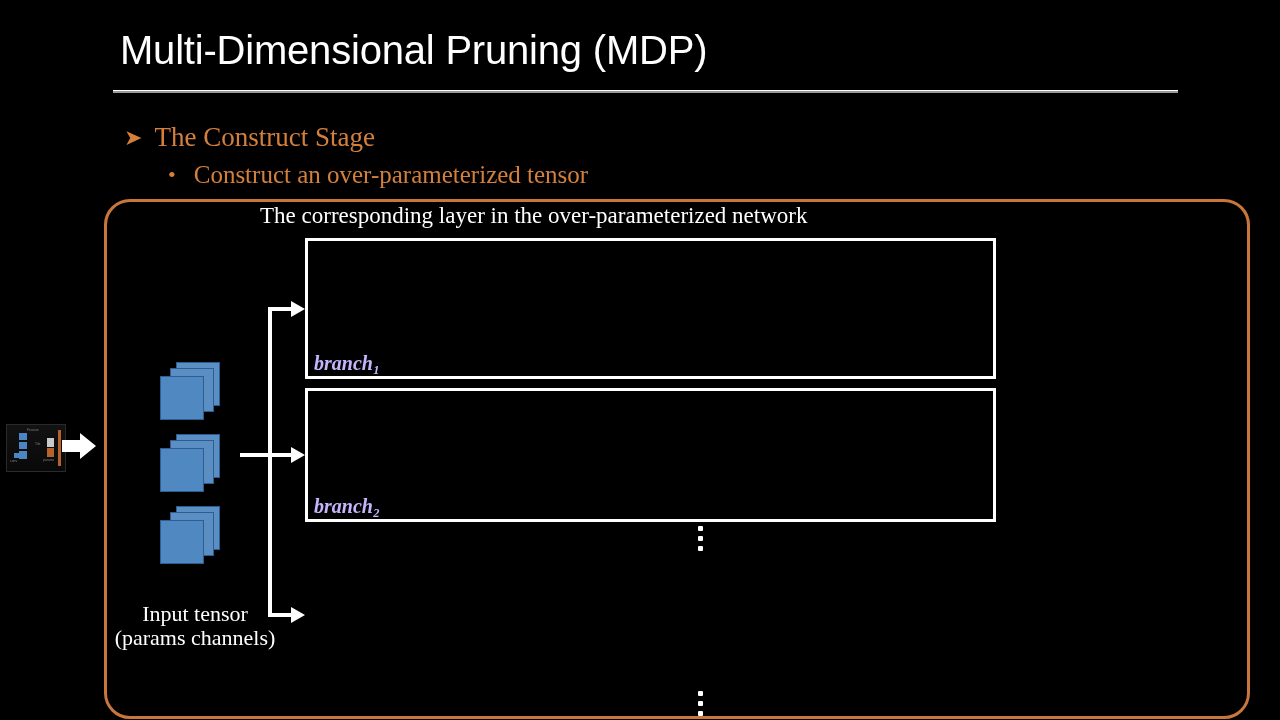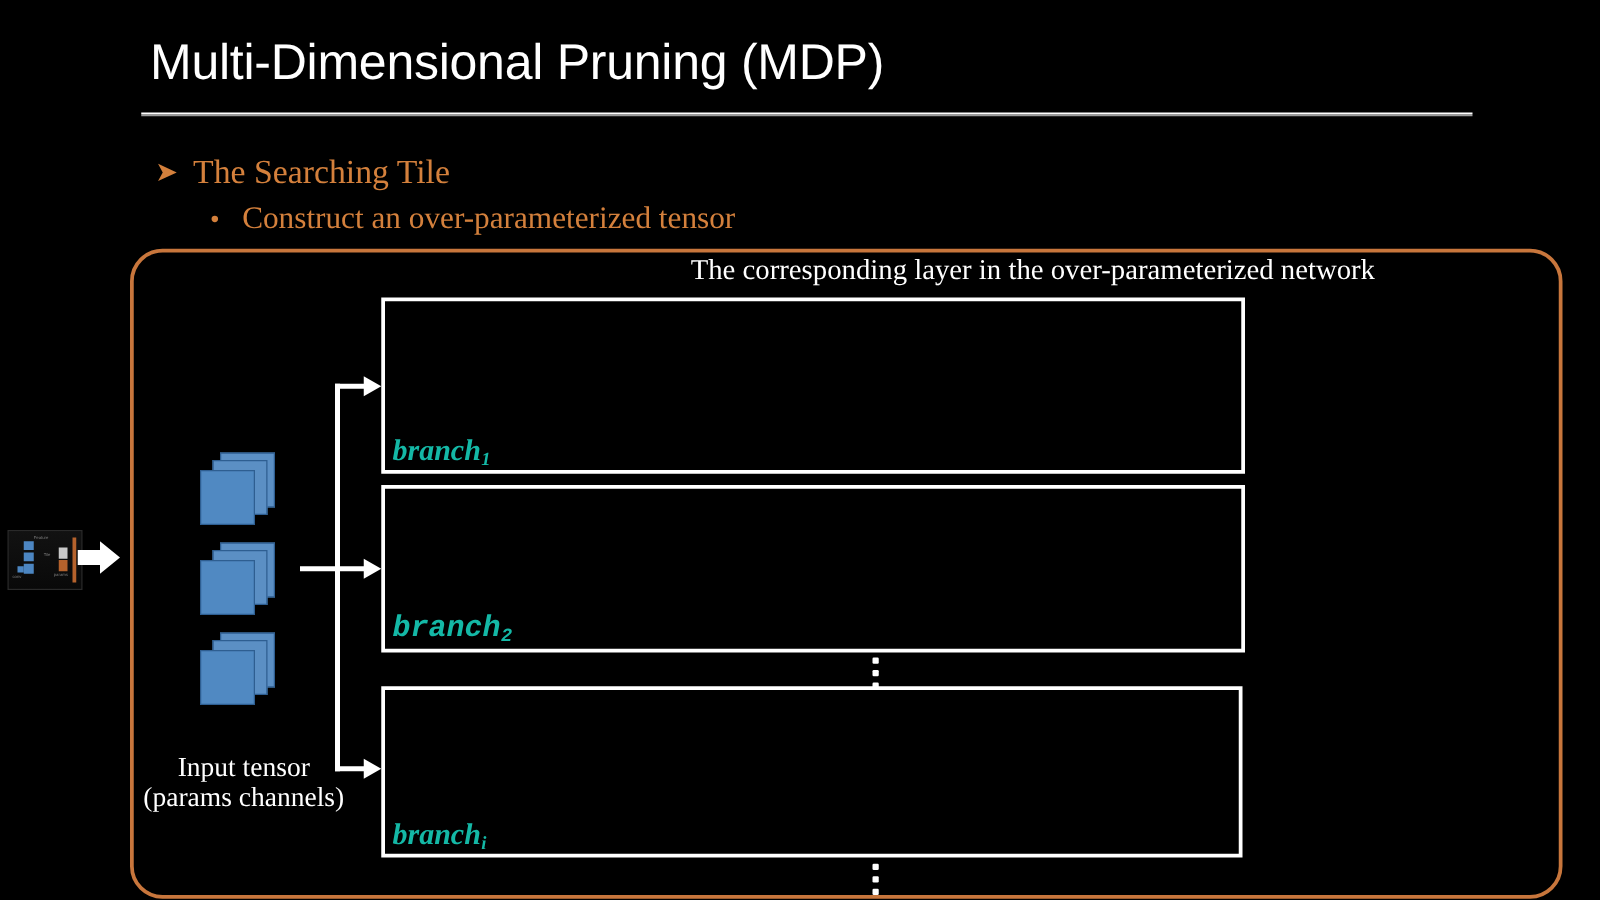--- a/index.html
+++ b/index.html
@@ -87,56 +87,56 @@
     border: 3px solid #C8763C;
     border-radius: 26px;
     box-sizing: border-box;
   }
 
   #figure-caption {
     position: absolute;
     left: 260px;
     top: 203px;
     width: 840px;
-    text-align: right;
+    text-align: left;
     color: #ffffff;
     font-size: 23px;
     white-space: nowrap;
   }
 
   
   .branch-box {
     position: absolute;
     border: 3px solid #ffffff;
     box-sizing: border-box;
     background: #000000;
   }
   .branch-label {
     position: absolute;
     left: 6px;
     bottom: 2px;
-    color: #14b8a6;
-    font-size: 24px;
+    color: #c4b5fd;
+    font-size: 20px;
     font-weight: bold;
     font-style: italic;
     white-space: nowrap;
     line-height: 1.1;
   }
   .branch-label sub {
     font-size: 0.62em;
     font-style: italic;
     font-weight: bold;
     vertical-align: baseline;
     position: relative;
     top: 0.32em;
     left: 0.02em;
   }
 
   #branch-box-1 { left: 305px; top: 238px;  width: 691px; height: 141px; }
-  #branch-box-2 { left: 305px; top: 388px;  width: 691px; height: 134px; font-family: Liberation Mono, monospace; }
+  #branch-box-2 { left: 305px; top: 388px;  width: 691px; height: 134px; }
   #branch-box-i { left: 305px; top: 549px;  width: 689px; height: 137px; }
 
   
   .v-ellipsis {
     position: absolute;
     width: 8px;
     display: flex;
     flex-direction: column;
     align-items: center;
     gap: 5px;
@@ -267,21 +267,21 @@
 </head>
 <body>
 
 <div id="slide">
 
   <div id="slide-title">Multi-Dimensional Pruning (MDP)</div>
   <div id="title-rule"></div>
 
   <div class="bullet-l1">
     <span class="arrow-marker">➤</span>
-    <span>The Searching Tile</span>
+    <span>The Construct Stage</span>
   </div>
 
   <div class="bullet-l2">
     <span class="dot-marker">•</span>
     <span>Construct an over-parameterized tensor</span>
   </div>
 
   <div id="figure-frame"></div>
 
   <div id="figure-caption">The corresponding layer in the over-parameterized network</div>
@@ -321,25 +321,20 @@
       <span>branch</span><sub>1</sub>
     </div>
   </div>
 
   <div class="branch-box" id="branch-box-2">
     <div class="branch-label">
       <span>branch</span><sub>2</sub>
     </div>
   </div>
 
-  <div class="branch-box" id="branch-box-i">
-    <div class="branch-label">
-      <span>branch</span><sub>i</sub>
-    </div>
-  </div>
 
   <div class="v-ellipsis" id="ellipsis-mid">
     <span></span>
     <span></span>
     <span></span>
   </div>
   <div class="v-ellipsis" id="ellipsis-bottom">
     <span></span>
     <span></span>
     <span></span>

